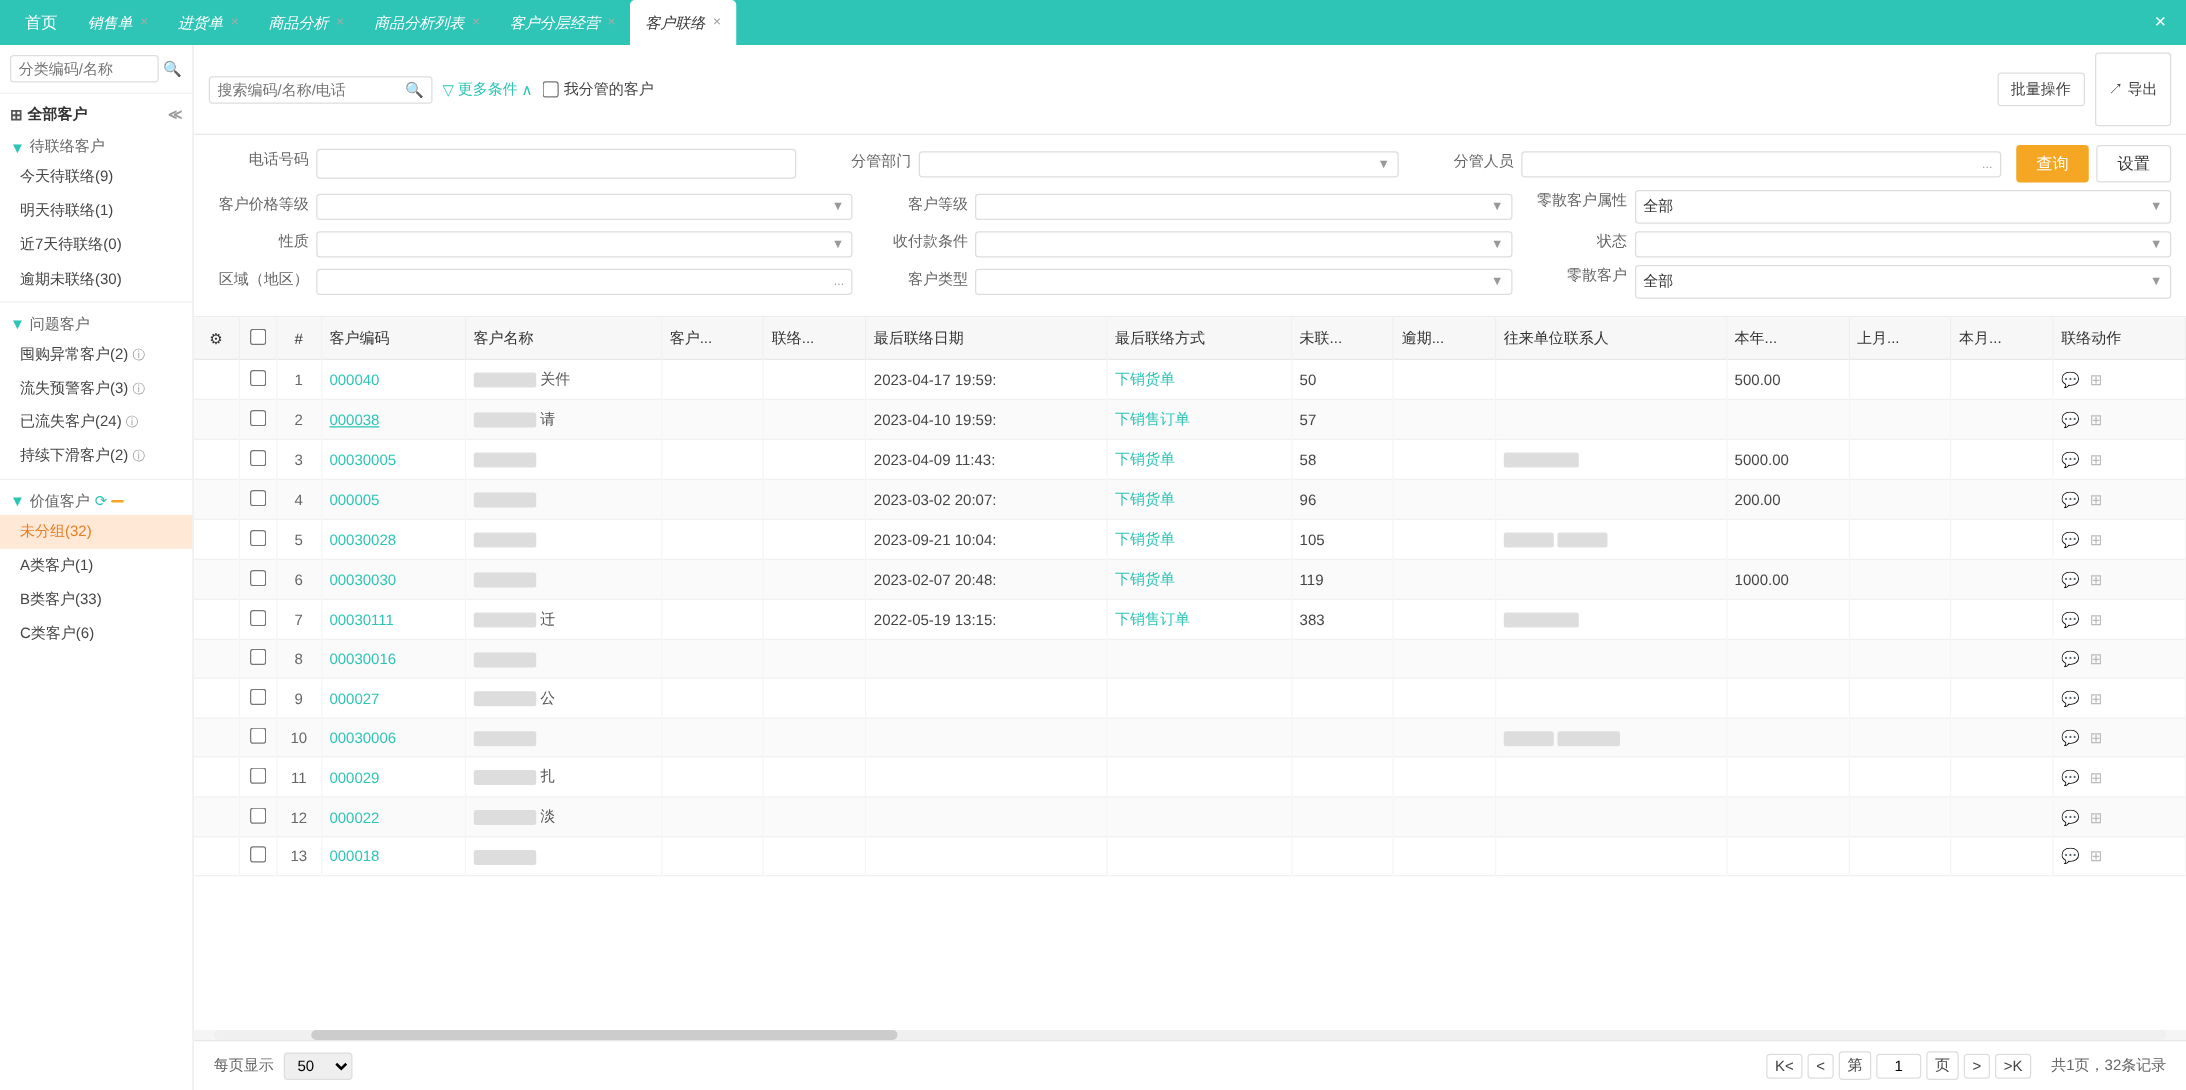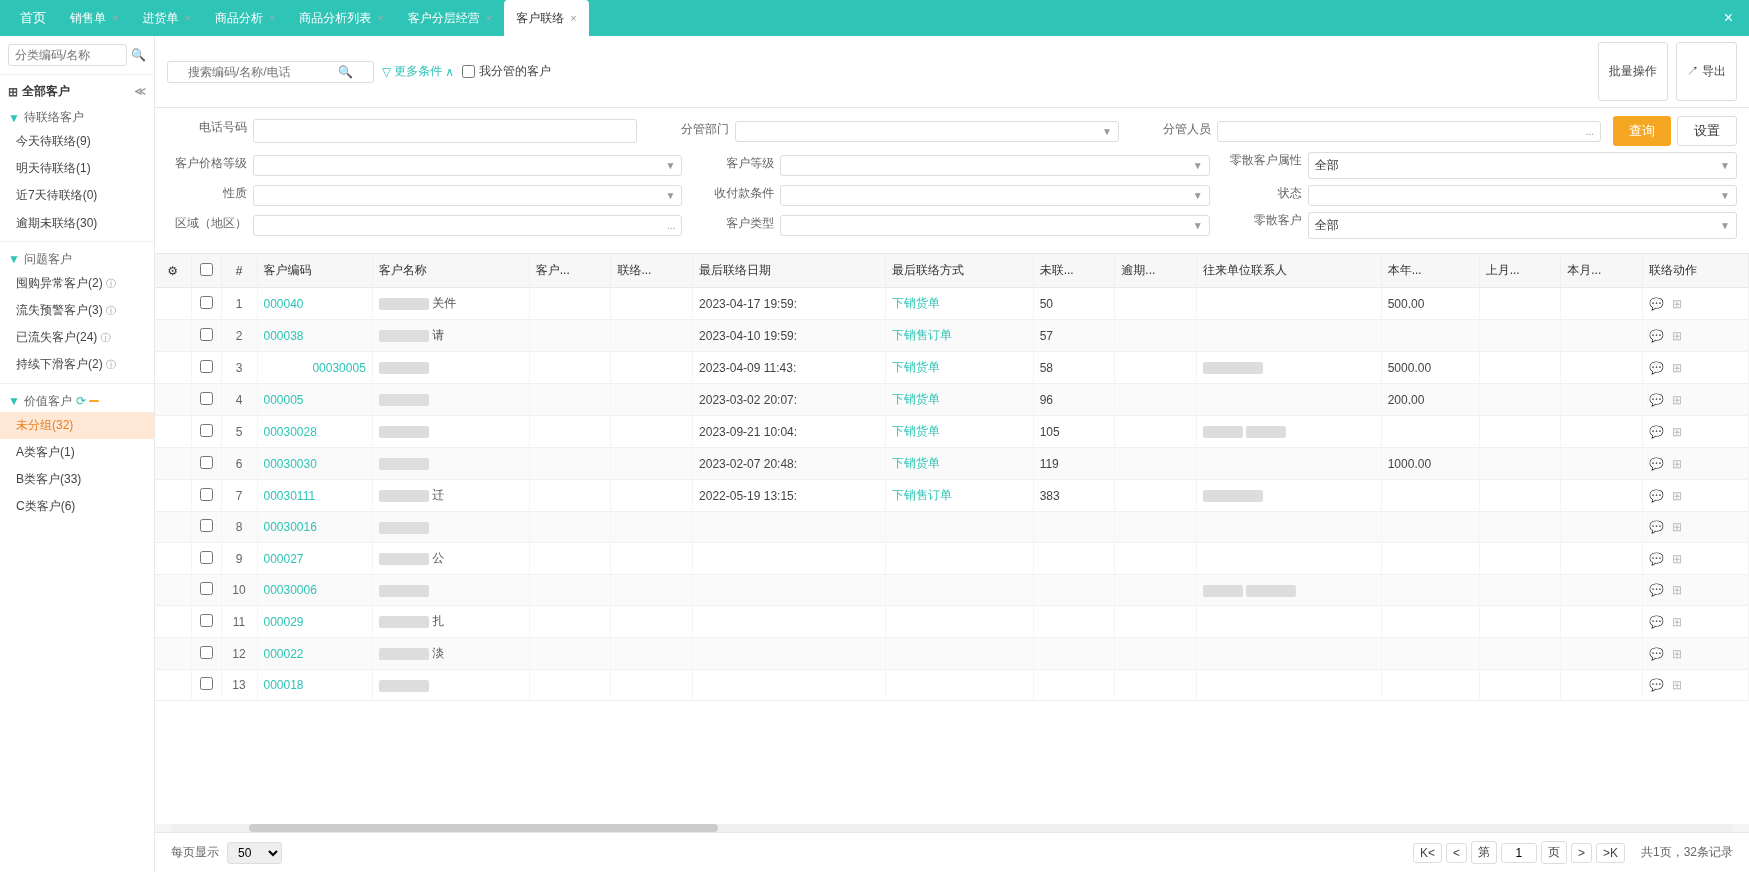--- a/index.html
+++ b/index.html
@@ -16,20 +16,21 @@
     .nav-tab {
       display: flex;
       align-items: center;
       padding: 0 12px;
       height: 36px;
       color: #fff;
       cursor: pointer;
       font-size: 13px;
       white-space: nowrap;
       position: relative;
+      font-style: italic;
     }
     .nav-tab.active {
       background: #fff;
       color: #333;
       border-radius: 4px 4px 0 0;
     }
     .nav-tab .close-x {
       margin-left: 6px;
       font-size: 11px;
       color: #aaa;
@@ -124,21 +125,21 @@
       padding: 6px 12px;
       background: #fff;
       border-bottom: 1px solid #e8e8e8;
       gap: 8px;
     }
     .filter-search-wrap {
       display: flex;
       align-items: flex-start;
       border: 1px solid #ddd;
       border-radius: 3px;
-      padding: 3px 20px;
+      padding: 3px 6px;
       background: #fff;
     }
     .filter-search-wrap input {
       border: none;
       outline: none;
       font-size: 12px;
       width: 130px;
     }
     .filter-more {
       display: flex;
@@ -151,20 +152,21 @@
       display: flex;
       align-items: center;
       gap: 4px;
       color: #444;
       cursor: pointer;
     }
     .filter-actions {
       margin-left: auto;
       display: flex;
       gap: 8px;
+      align-items: center;
     }
     .btn-batch {
       border: 1px solid #ddd;
       background: #fff;
       padding: 4px 10px;
       border-radius: 3px;
       cursor: pointer;
       color: #444;
     }
     .btn-export {
@@ -622,21 +624,21 @@
         <div class="action-icons">
           <span class="action-icon">💬</span>
           <span class="action-icon">⊞</span>
         </div>
       </td>
     </tr>
             <tr style="background: rgb(250, 250, 250);">
       <td style="text-align:center;"></td>
       <td style="text-align:center;"><input type="checkbox" style=""></td>
       <td style="text-align:center;color:#666;">2</td>
-      <td style="color:#2ec4b6;">000038</td>
+      <td style="color:#2ec4b6;text-decoration:underline;">000038</td>
       <td><span class="td-blurred" style="width:50px;"></span><span style="color:#555;"> 请</span></td>
       <td></td>
       <td></td>
       <td>2023-04-10 19:59:</td>
       <td><a class="td-link">下销售订单</a></td>
       <td>57</td>
       <td></td>
       <td></td>
       <td></td>
       <td></td>
@@ -645,21 +647,21 @@
         <div class="action-icons">
           <span class="action-icon">💬</span>
           <span class="action-icon">⊞</span>
         </div>
       </td>
     </tr>
             <tr style="background: rgb(255, 255, 255);">
       <td style="text-align:center;"></td>
       <td style="text-align:center;"><input type="checkbox" style=""></td>
       <td style="text-align:center;color:#666;">3</td>
-      <td style="color:#2ec4b6;text-align:right;">00030005</td>
+      <td style="color:#2ec4b6;">00030005</td>
       <td><span class="td-blurred" style="width:50px;"></span></td>
       <td></td>
       <td></td>
       <td>2023-04-09 11:43:</td>
       <td><a class="td-link">下销货单</a></td>
       <td>58</td>
       <td></td>
       <td><span class="td-blurred" style="width:60px;"></span></td>
       <td>5000.00</td>
       <td></td>

